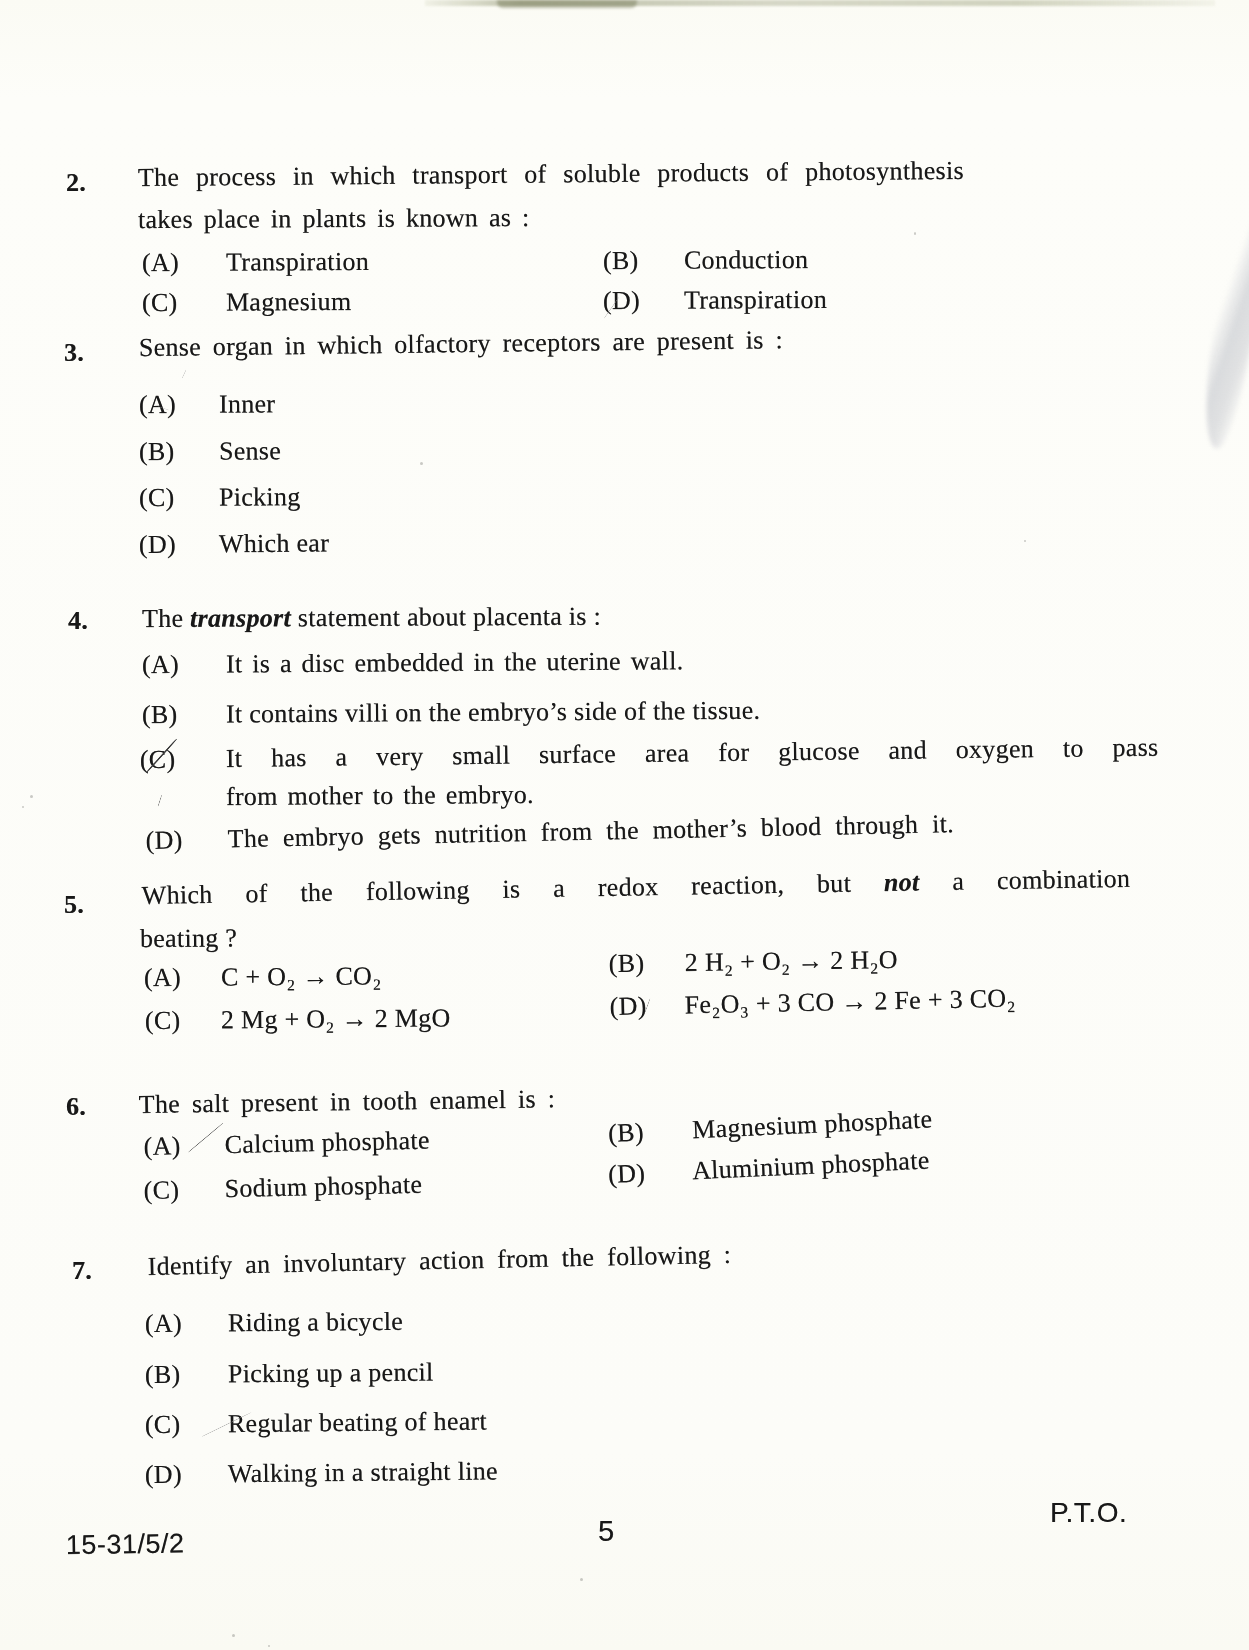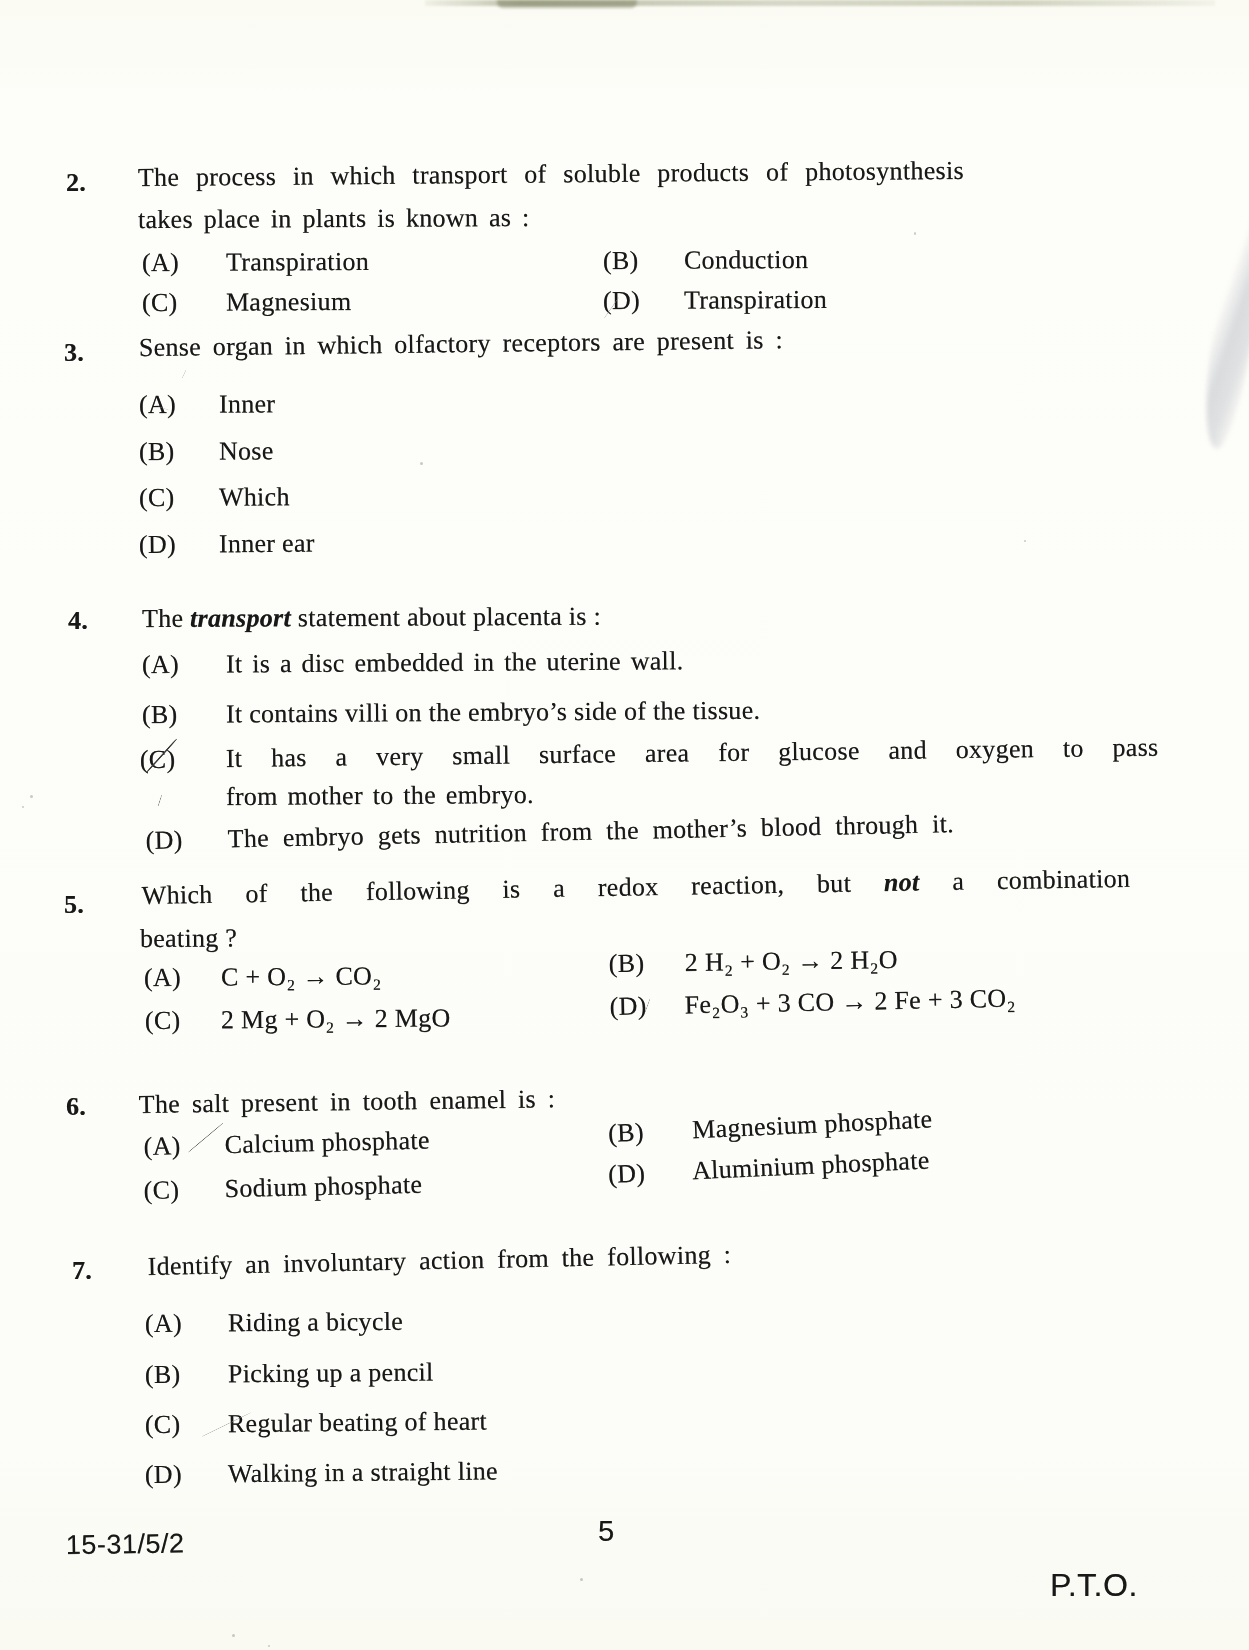--- a/index.html
+++ b/index.html
@@ -71,29 +71,29 @@
 
   <section>
     <span class="qnum" style="left:64px;top:336px">3.</span>
     <div class="line" style="left:139px;top:331px;word-spacing:5px;transform:rotate(-0.7deg)">Sense organ in which olfactory receptors are present is :</div>
     <div class="line opt" style="left:139px;top:388px;transform:rotate(-0.3deg)">
       <span class="olab" style="width:80px">(A)</span>
       <span class="otxt">Inner</span>
     </div>
     <div class="line opt" style="left:139px;top:435px;transform:rotate(-0.3deg)">
       <span class="olab" style="width:80px">(B)</span>
-      <span class="otxt">Nose</span>
+      <span class="otxt">Sense</span>
     </div>
     <div class="line opt" style="left:139px;top:481px;transform:rotate(-0.3deg)">
       <span class="olab" style="width:80px">(C)</span>
-      <span class="otxt">Which</span>
+      <span class="otxt">Picking</span>
     </div>
     <div class="line opt" style="left:139px;top:528px;transform:rotate(-0.5deg)">
       <span class="olab" style="width:80px">(D)</span>
-      <span class="otxt">Inner ear</span>
+      <span class="otxt">Which ear</span>
     </div>
   </section>
 
   <section>
     <span class="qnum" style="left:68px;top:604px">4.</span>
     <div class="line" style="left:142px;top:602px;transform:rotate(-0.3deg)"><span>The </span><span class="bi">transport</span><span> statement about placenta is :</span></div>
     <div class="line opt" style="left:142px;top:648px;word-spacing:3px;transform:rotate(-0.4deg)">
       <span class="olab" style="width:84px">(A)</span>
       <span class="otxt">It is a disc embedded in the uterine wall.</span>
     </div>
@@ -169,21 +169,21 @@
     <div class="line opt" style="left:145px;top:1408px;transform:rotate(-0.6deg)">
       <span class="olab" style="width:83px">(C)</span>
       <span class="otxt">Regular beating of heart</span>
     </div>
     <div class="line opt" style="left:145px;top:1458px;transform:rotate(-0.6deg)">
       <span class="olab" style="width:83px">(D)</span>
       <span class="otxt">Walking in a straight line</span>
     </div>
   </section>
 
-  <div class="line sans" style="left:1050px;top:1568px;font-size:32px">P.T.O.</div>
+  <div class="line sans" style="left:1050px;top:1496px;font-size:28px">P.T.O.</div>
   <div class="line sans" style="left:598px;top:1514px;font-size:29px">5</div>
   <div class="line sans" style="left:66px;top:1528px;font-size:27px;transform:rotate(-0.8deg)">15-31/5/2</div>
 
   <div class="mark" style="left:604px;top:318px;width:26px;transform:rotate(-55deg);border-color:#949494;opacity:.75"></div>
   <div class="mark" style="left:182px;top:378px;width:10px;transform:rotate(-65deg);border-color:#9b9b9b;opacity:.6"></div>
   <div class="mark" style="left:158px;top:406px;width:12px;transform:rotate(18deg);border-color:#ababab;opacity:.5"></div>
   <div class="mark" style="left:146px;top:772px;width:46px;transform:rotate(-48deg);border-top-width:2px;border-color:#3c3c3c"></div>
   <div class="mark" style="left:158px;top:806px;width:12px;transform:rotate(-72deg);border-color:#666"></div>
   <div class="mark" style="left:645px;top:1012px;width:15px;transform:rotate(-70deg);border-color:#555;opacity:.7"></div>
   <div class="mark" style="left:188px;top:1152px;width:46px;transform:rotate(-40deg);border-color:#4f4f4f;border-top-width:1.6px"></div>

